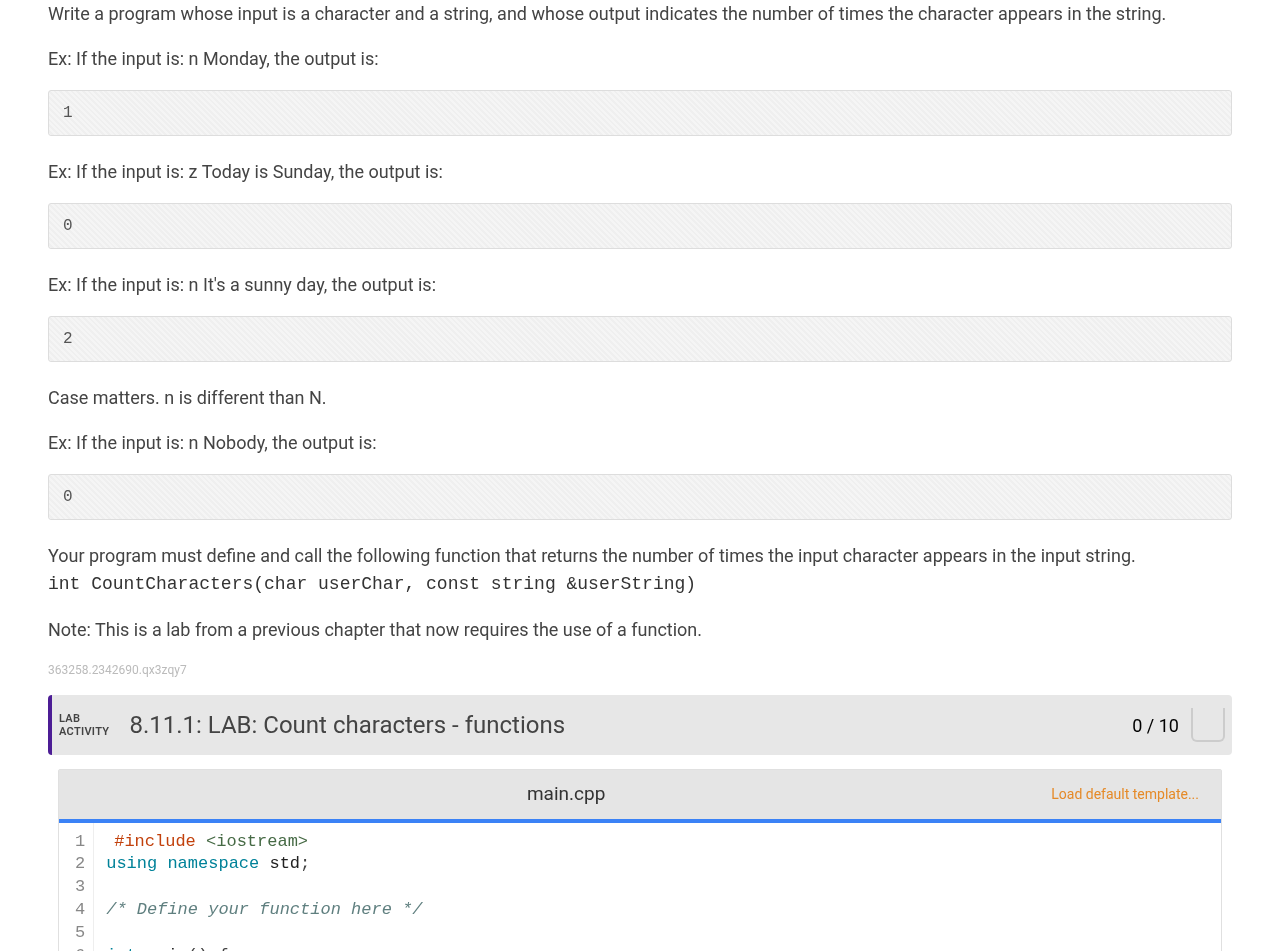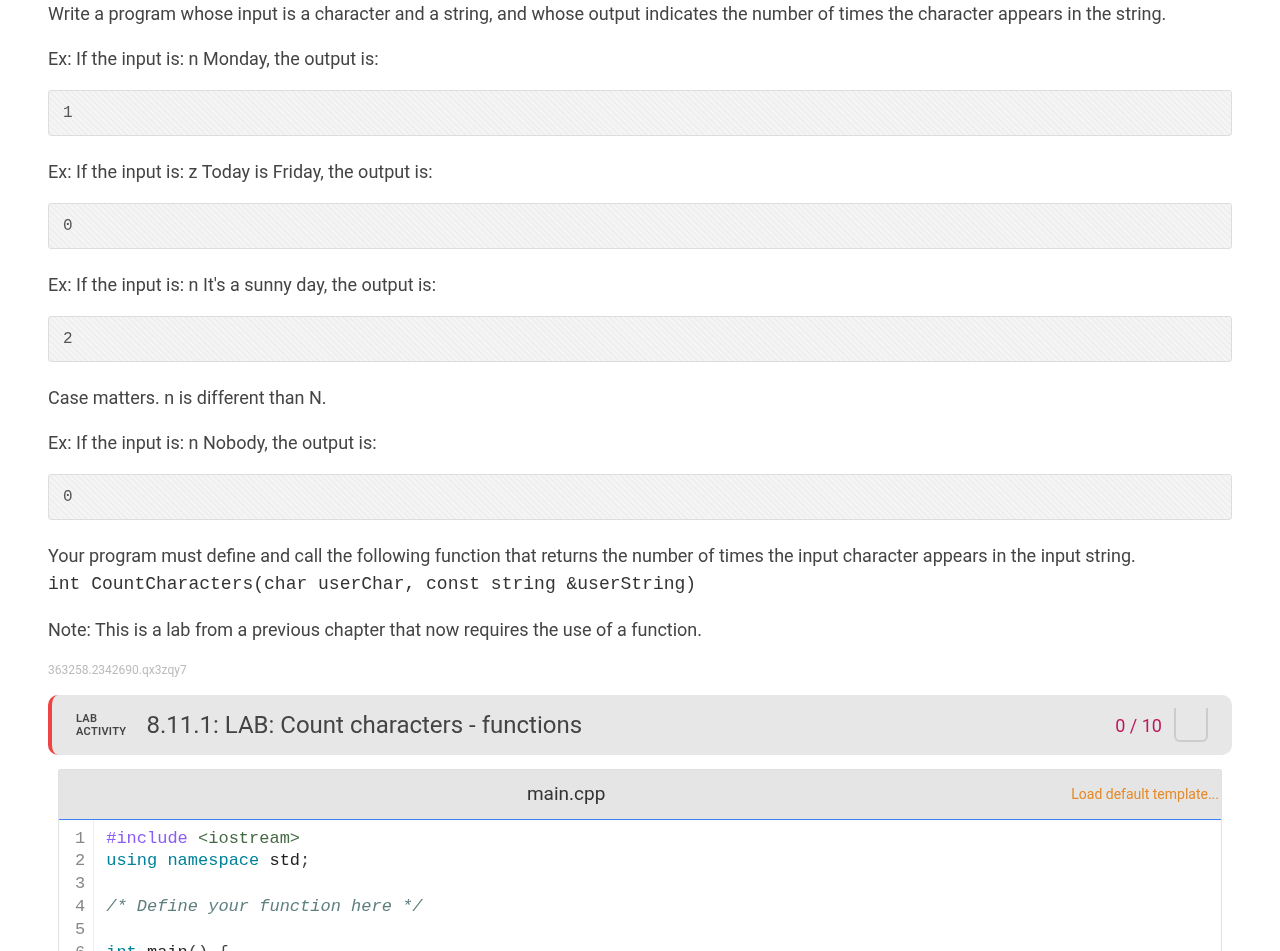--- a/index.html
+++ b/index.html
@@ -43,66 +43,66 @@
       margin-top: 10px;
     }
     .meta-code {
       font-size: 12px;
       color: #bbb;
       margin-top: 14px;
       margin-bottom: 16px;
     }
     .lab-header {
       background: #e7e7e7;
-      border-left: 4px solid #ef4444;
+      border-left: 4px solid #4c1d95;
       display: flex;
       align-items: center;
-      padding: 12px 24px;
+      padding: 12px 7px;
       margin-bottom: 14px;
-      border-radius: 10px;
+      border-radius: 4px;
     }
     .lab-activity-label {
       display: flex;
       flex-direction: column;
       font-size: 11px;
       font-weight: 600;
       color: #444;
       letter-spacing: 0.3px;
       margin-right: 20px;
       line-height: 1.2;
     }
     .lab-title {
       font-size: 24px;
       color: #444;
       flex: 1;
     }
     .lab-score {
       font-size: 18px;
-      color: #be185d;
+      color: #000000;
       margin-right: 12px;
     }
     .score-badge {
       width: 34px;
       height: 34px;
       border: 2px solid #ccc;
       border-top: none;
       border-radius: 0 0 6px 6px;
       position: relative;
     }
     .editor-wrap {
       margin: 0 10px;
       border: 1px solid #e0e0e0;
       border-radius: 2px;
     }
     .editor-header {
       background: #e5e5e5;
       display: flex;
       align-items: center;
-      padding: 10px 2px;
-      border-bottom: 1px solid #3b82f6;
+      padding: 10px 22px;
+      border-bottom: 4px solid #3b82f6;
     }
     .editor-filename {
       flex: 1;
       text-align: center;
       font-size: 19px;
       color: #333;
     }
     .load-default {
       color: #e58a28;
       font-size: 14px;
@@ -123,38 +123,38 @@
       padding: 8px 8px 8px 16px;
       user-select: none;
       border-right: 1px solid #eee;
     }
     .line-numbers div { min-height: 1.35em; }
     .code-lines {
       padding: 8px 12px;
       flex: 1;
     }
     .code-lines .line { min-height: 1.35em; white-space: pre; }
-    .tok-pp { color: #8b5cf6; }
+    .tok-pp { color: #c2410c; margin-left: 8px; }
     .tok-kw { color: #008299; }
     .tok-punct { color: #444; }
     .tok-comment { color: #5f7f7f; font-style: italic; }
     .tok-ident { color: #222; }
     .tok-lib { color: #466a45; }
   </style>
 </head>
 <body>
 
 <div class="container">
 
   <p class="prompt-text">Write a program whose input is a character and a string, and whose output indicates the number of times the character appears in the string.</p>
 
   <p class="prompt-text">Ex: If the input is: n Monday, the output is:</p>
   <div class="output-box">1</div>
 
-  <p class="prompt-text">Ex: If the input is: z Today is Friday, the output is:</p>
+  <p class="prompt-text">Ex: If the input is: z Today is Sunday, the output is:</p>
   <div class="output-box">0</div>
 
   <p class="prompt-text">Ex: If the input is: n It's a sunny day, the output is:</p>
   <div class="output-box">2</div>
 
   <p class="prompt-text">Case matters. n is different than N.</p>
 
   <p class="prompt-text">Ex: If the input is: n Nobody, the output is:</p>
   <div class="output-box">0</div>
 

